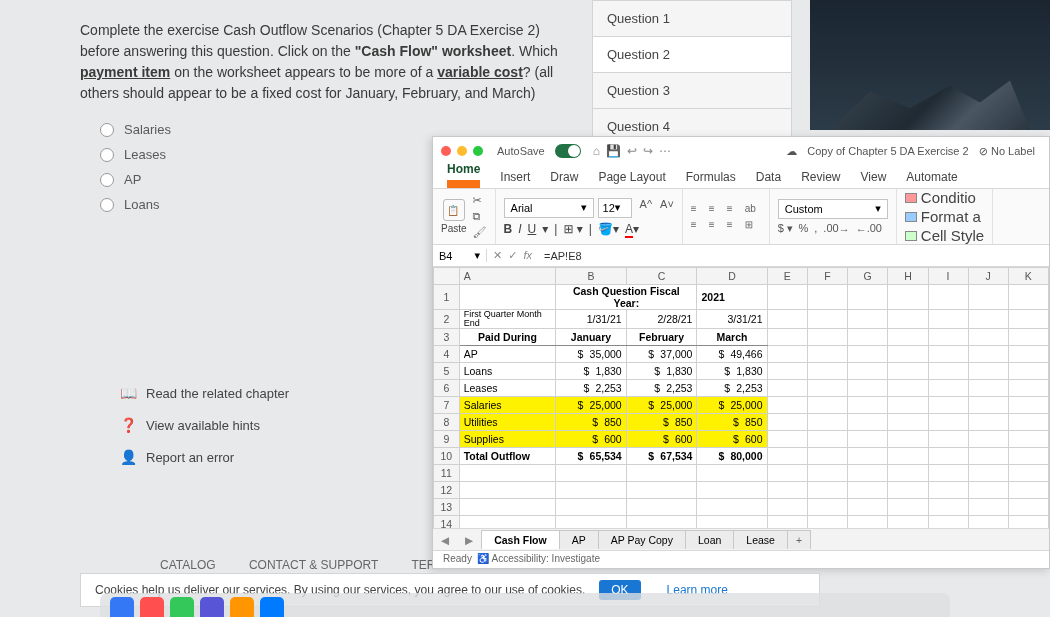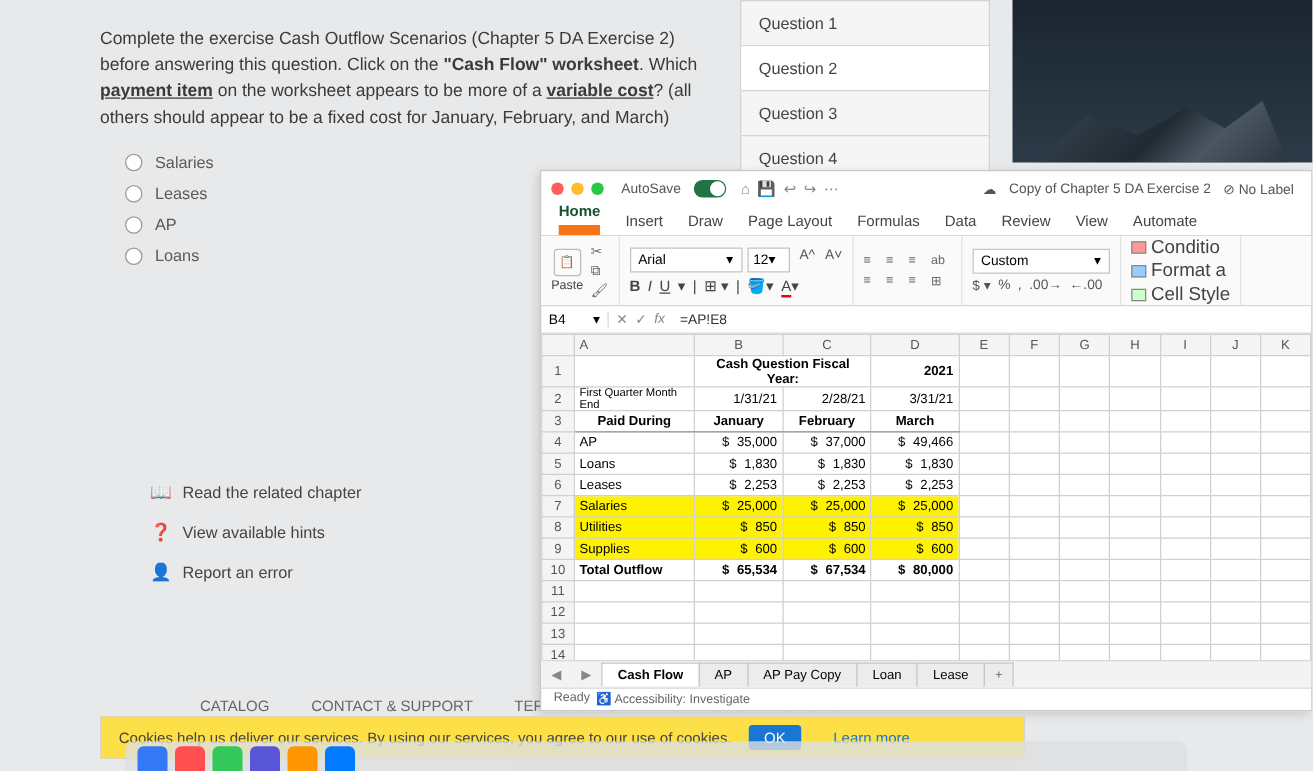--- a/index.html
+++ b/index.html
@@ -90,21 +90,21 @@
 
 
 .sheet-tabs { height: 22px; display: flex; align-items: center; border-top: 1px solid #d8d8d8; font-size: 10.5px; background: #f3f3f3; }
 .sheet-nav { padding: 0 8px; color: #888; }
 .stab { padding: 3px 12px; border: 1px solid #c8c8c8; border-bottom: none; background: #ececec; margin-right: -1px; cursor: pointer; }
 .stab.active { background: #fff; font-weight: 600; }
 .stab.add { padding: 3px 8px; color: #666; }
 .status-bar { height: 18px; font-size: 10px; color: #666; padding: 2px 10px; border-top: 1px solid #d8d8d8; display:flex;gap:5px; }
 
 
-.cookie-bar { position: absolute; left: 80px; right: 230px; bottom: 10px; height: 34px; background: #fde047; border: 1px solid #d4d4d4; display: flex; align-items: center; padding: 0 14px; font-size: 12px; color: #444; }
+.cookie-bar { position: absolute; left: 80px; right: 230px; bottom: 10px; height: 34px; background: #ffffff; border: 1px solid #d4d4d4; display: flex; align-items: center; padding: 0 14px; font-size: 12px; color: #444; }
 .cookie-bar button { margin-left: 14px; padding: 3px 12px; font-size: 12px; }
 .ok-btn { background: #1976d2; color: #fff; border: none; border-radius: 3px; }
 .learn { background: none; border: none; color: #1976d2; }
 
 
 .dock { position: absolute; bottom: -6px; left: 100px; right: 100px; height: 30px; background: rgba(220,222,225,0.8); border-radius: 8px 8px 0 0; display: flex; gap: 6px; padding: 4px 10px; }
 .dock-item { width: 24px; height: 24px; border-radius: 5px; }
 </style>
 </head>
 <body>
@@ -299,21 +299,21 @@
             <th class="wide">G</th>
             <th class="wide">H</th>
             <th class="wide">I</th>
             <th class="wide">J</th>
             <th class="wide">K</th>
           </tr>
           <tr>
             <td class="rowhead">1</td>
             <td class="colA"></td>
             <td colspan="2" class="bold" style="text-align:center;">Cash Question Fiscal Year:</td>
-            <td class="bold" style="text-align:right;margin-top:28px;">2021</td>
+            <td class="bold" style="text-align:left;margin-top:28px;">2021</td>
             <td class="wide"></td>
             <td class="wide"></td>
             <td class="wide"></td>
             <td class="wide"></td>
             <td class="wide"></td>
             <td class="wide"></td>
             <td class="wide"></td>
           </tr>
           <tr>
             <td class="rowhead">2</td>

